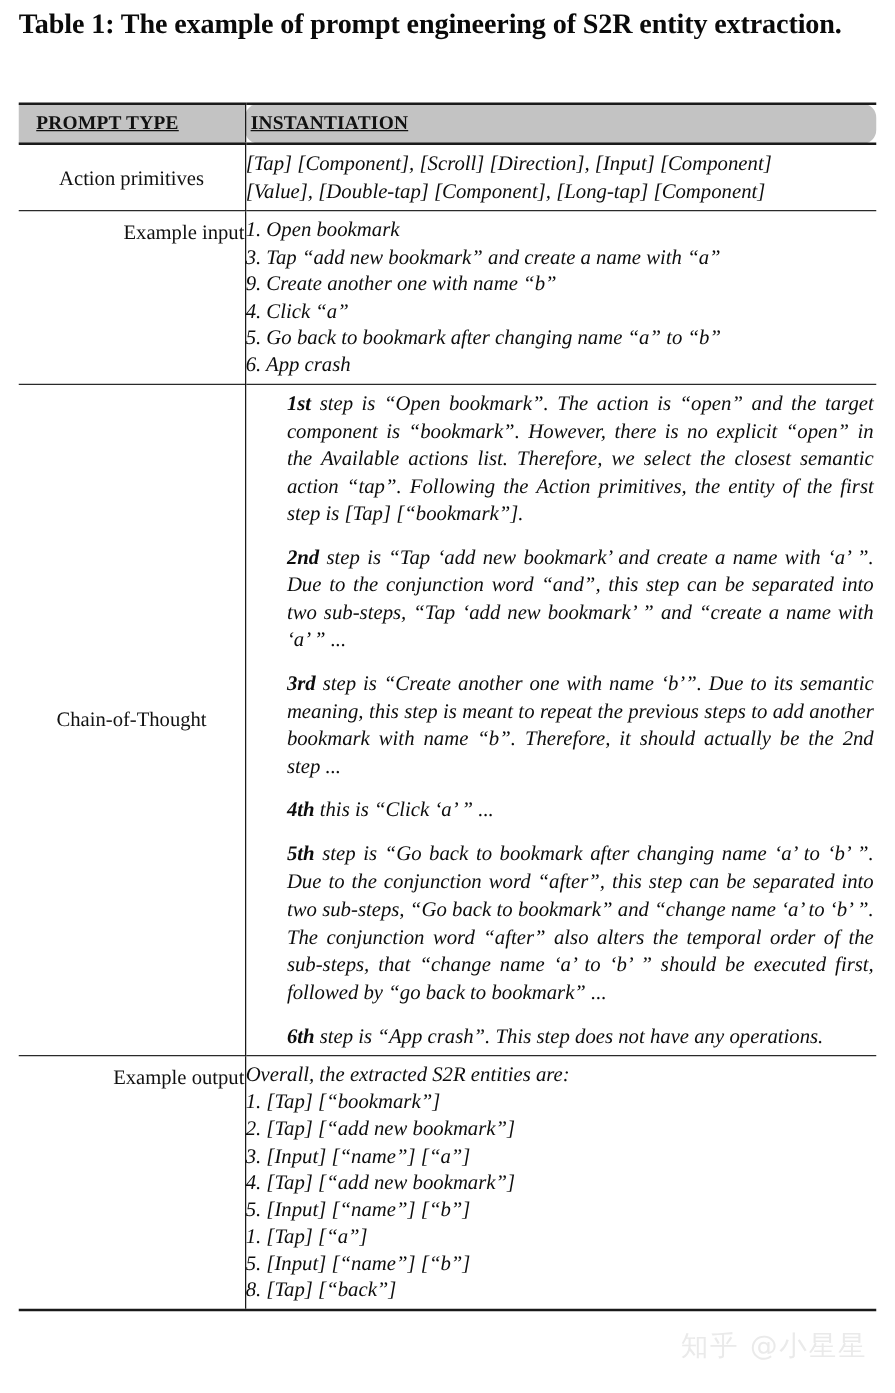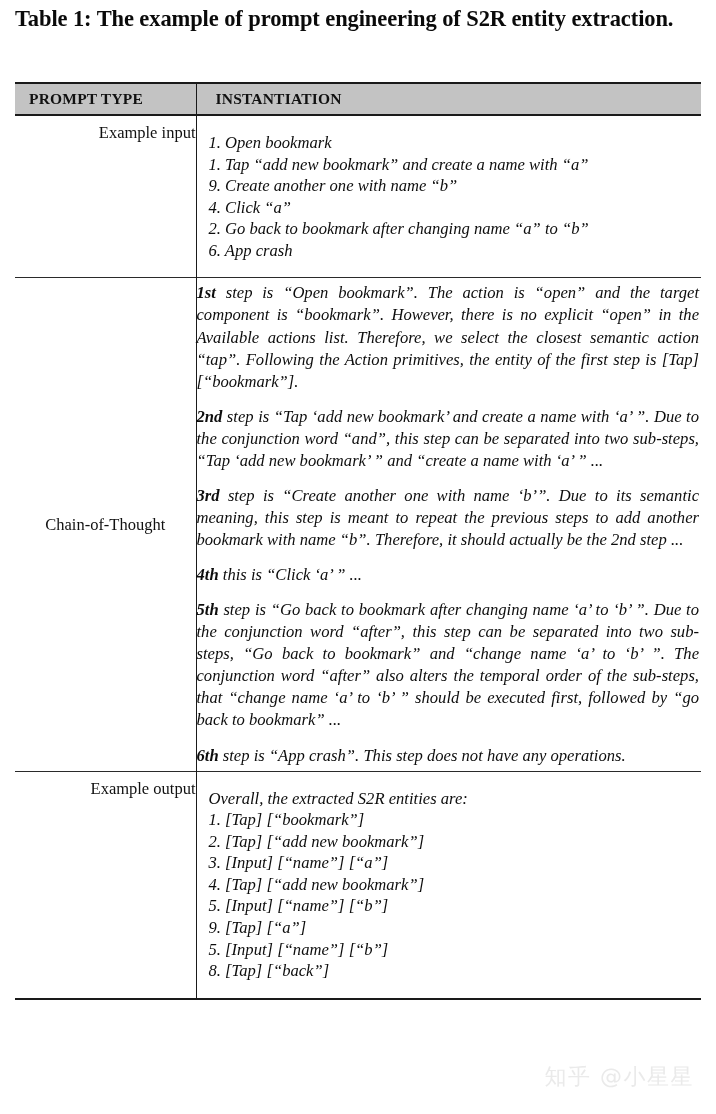--- a/index.html
+++ b/index.html
@@ -58,25 +58,27 @@
     border-bottom: 2.2px solid #1a1a1a;
     font-weight: bold;
     font-size: 15.5px;
     font-variant: small-caps;
     text-transform: uppercase;
     letter-spacing: 0.2px;
     padding: 6px 0 6px 12px;
     text-align: left;
     vertical-align: middle;
     color: #111;
+    text-decoration: underline;
   }
   table.tbl tr.hrow th.left-h { padding-left: 14px; }
   table.tbl tr.hrow th.right-h {
     border-left: 1.6px solid #1a1a1a;
-    padding-left: 19px;
+    padding-left: 4px;
+    border-radius: 11px;
   }
 
   table.tbl td {
     border-top: 1.5px solid #2a2a2a;
     vertical-align: middle;
     font-size: 16.5px;
     line-height: 1.28;
     padding: 4px 0;
   }
   table.tbl tr.first-body td { border-top: none; }
@@ -93,21 +95,21 @@
 
   td.value {
     border-left: 1.6px solid #1a1a1a;
     font-style: italic;
     padding-left: 13px;
     padding-right: 6px;
     color: #0d0d0d;
   }
 
   ul.plain, ol.plain {
-    margin: 12px;
+    margin: 0;
     padding: 0;
     list-style: none;
   }
   ul.plain li {
     font-style: italic;
     font-size: 16.6px;
     line-height: 1.30;
     white-space: nowrap;
   }
 
@@ -120,20 +122,21 @@
 
   .cot-para {
     font-style: italic;
     font-size: 16.6px;
     line-height: 1.33;
     text-align: justify;
     text-justify: inter-word;
     margin: 0 0 13px 0;
     padding-right: 2px;
     hyphens: manual;
+    padding-left: 33px;
   }
   .cot-para:last-child { margin-bottom: 0; }
   .cot-para b {
     font-weight: bold;
     font-style: italic;
   }
 
   td.cot-cell { padding-top: 9px; padding-bottom: 8px; }
 
   .tbl-bottom-rule {
@@ -170,30 +173,37 @@
         </colgroup>
       <thead>
         <tr class="hrow">
           <th class="left-h">PROMPT TYPE</th>
           <th class="right-h">INSTANTIATION</th>
         </tr>
       </thead>
       <tbody>
 
 
+        <tr>
+          <td class="label">Action primitives</td>
+          <td class="value">
+            <div class="prim-line">[Tap] [Component],  [Scroll] [Direction],  [Input] [Component]</div>
+            <div class="prim-line">[Value],  [Double-tap] [Component],  [Long-tap] [Component]</div>
+          </td>
+        </tr>
 
         <tr>
           <td class="label top">Example input</td>
           <td class="value">
             <ul class="plain">
               <li>1. Open bookmark</li>
-              <li>1. Tap “add new bookmark” and create a name with “a”</li>
+              <li>3. Tap “add new bookmark” and create a name with “a”</li>
               <li>9. Create another one with name “b”</li>
               <li>4. Click “a”</li>
-              <li>2. Go back to bookmark after changing name “a” to “b”</li>
+              <li>5. Go back to bookmark after changing name “a” to “b”</li>
               <li>6. App crash</li>
             </ul>
           </td>
         </tr>
 
         <tr>
           <td class="label">Chain-of-Thought</td>
           <td class="value cot-cell">
             <p class="cot-para"><b>1st</b><span> step is “Open bookmark”. The action is “open” and the target component is “bookmark”. However, there is no explicit “open” in the Available actions list. Therefore, we select the closest semantic action “tap”. Following the Action primitives, the entity of the first step is [Tap] [“bookmark”].</span></p>
             <p class="cot-para"><b>2nd</b><span> step is “Tap ‘add new bookmark’ and create a name with ‘a’ ”. Due to the conjunction word “and”, this step can be separated into two sub-steps, “Tap ‘add new bookmark’ ” and “create a name with ‘a’ ” ...</span></p>
@@ -207,21 +217,21 @@
         <tr>
           <td class="label top">Example output</td>
           <td class="value">
             <ul class="plain">
               <li>Overall, the extracted S2R entities are:</li>
               <li>1. [Tap] [“bookmark”]</li>
               <li>2. [Tap] [“add new bookmark”]</li>
               <li>3. [Input] [“name”] [“a”]</li>
               <li>4. [Tap] [“add new bookmark”]</li>
               <li>5. [Input] [“name”] [“b”]</li>
-              <li>9. [Tap] [“a”]</li>
+              <li>1. [Tap] [“a”]</li>
               <li>5. [Input] [“name”] [“b”]</li>
               <li>8. [Tap] [“back”]</li>
             </ul>
           </td>
         </tr>
 
       </tbody>
     </table>
     <div class="tbl-bottom-rule"></div>
   </div>

